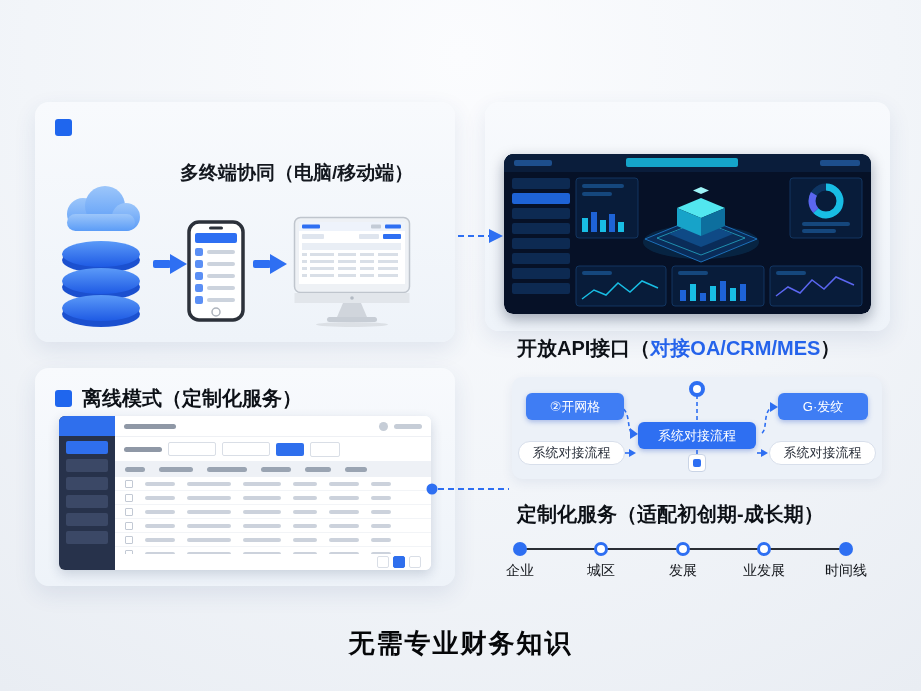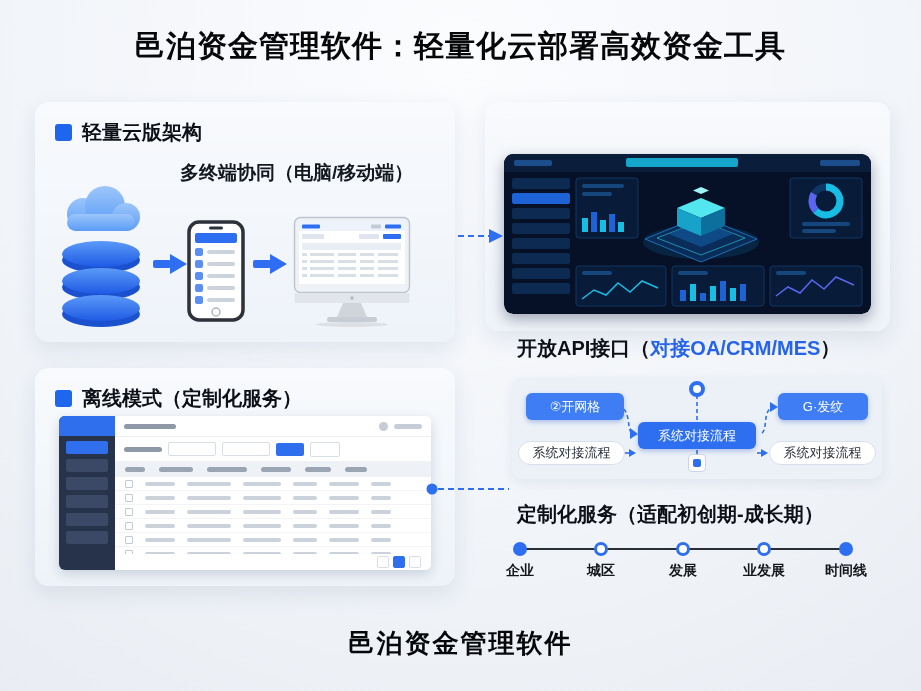--- a/index.html
+++ b/index.html
@@ -81,40 +81,38 @@
   #fb-br{left:257px;top:64px;width:107px;height:24px;}
   .fnode-top{position:absolute;left:177px;top:4px;width:16px;height:16px;border-radius:50%;
              background:#fff;border:4px solid #2e6ff2;box-sizing:border-box;}
   .fnode-bottom{position:absolute;left:176px;top:77px;width:18px;height:18px;border-radius:4px;
                 background:#fff;border:1px solid #c9d4e6;box-sizing:border-box;
                 display:flex;align-items:center;justify-content:center;}
   .fglyph{width:8px;height:8px;border-radius:2px;background:#2e6ff2;}
 
   
   .service-heading{position:absolute;left:517px;top:501px;font-size:20px;font-weight:800;color:#0d1117;white-space:nowrap;}
-  .timeline{position:absolute;left:500px;top:536px;width:380px;height:48px;font-weight:bold;}
+  .timeline{position:absolute;left:500px;top:536px;width:380px;height:48px;}
   .tl-line{position:absolute;left:20px;width:326px;top:12px;height:2px;background:#2a2e35;}
   .dot{position:absolute;border-radius:50%;box-sizing:border-box;}
   .dot.solid{width:14px;height:14px;background:#2e6ff2;top:6px;}
   .dot.hollow{width:14px;height:14px;background:#fff;border:3px solid #2e6ff2;top:6px;}
   .tl-label{position:absolute;top:26px;width:60px;text-align:center;font-size:14px;color:#13161b;}
 
   .overlay{position:absolute;left:0;top:0;z-index:6;pointer-events:none;}
 </style>
 </head>
 <body>
 
 <div class="canvas">
 
-  <h1 class="page-title">邑泊资金管理软件：轻量化云部署高效资金工具</h1>
 
   <section class="card" id="card-arch">
     <div class="card-head">
       <span class="bullet"></span>
-      <span class="h">轻量云版架构</span>
     </div>
     <div class="arch-sub">多终端协同（电脑/移动端）</div>
 
     <svg class="cloud-db" viewBox="0 0 96 150">
       <defs>
         <linearGradient id="gcloud" x1="0" y1="0" x2="0" y2="1">
           <stop offset="0" stop-color="#9cc6fa"></stop>
             <stop offset="1" stop-color="#5b9cf7"></stop>
         </linearGradient>
         <linearGradient id="gdisk" x1="0" y1="0" x2="0" y2="1">
@@ -419,21 +417,21 @@
     <span class="dot hollow" style="left:176px"></span>
     <span class="dot hollow" style="left:257px"></span>
     <span class="dot solid" style="left:339px"></span>
     <span class="tl-label" style="left:-10px">企业</span>
     <span class="tl-label" style="left:71px">城区</span>
     <span class="tl-label" style="left:153px">发展</span>
     <span class="tl-label" style="left:234px">业发展</span>
     <span class="tl-label" style="left:316px">时间线</span>
   </div>
 
-  <div class="footer-title">邑泊资金管理软件</div>
+  <div class="footer-title">无需专业财务知识</div>
 
   <svg class="overlay" width="921" height="691" viewBox="0 0 921 691">
     <g stroke="#2e6ff2" stroke-width="2" stroke-dasharray="6 4" fill="none">
       <path d="M458,236 H489"></path>
       <path d="M438,489 H509"></path>
     </g>
     <polygon points="489,229 503,236 489,243" fill="#2e6ff2"></polygon>
     <circle cx="432" cy="489" r="5.5" fill="#2e6ff2"></circle>
   </svg>
 

